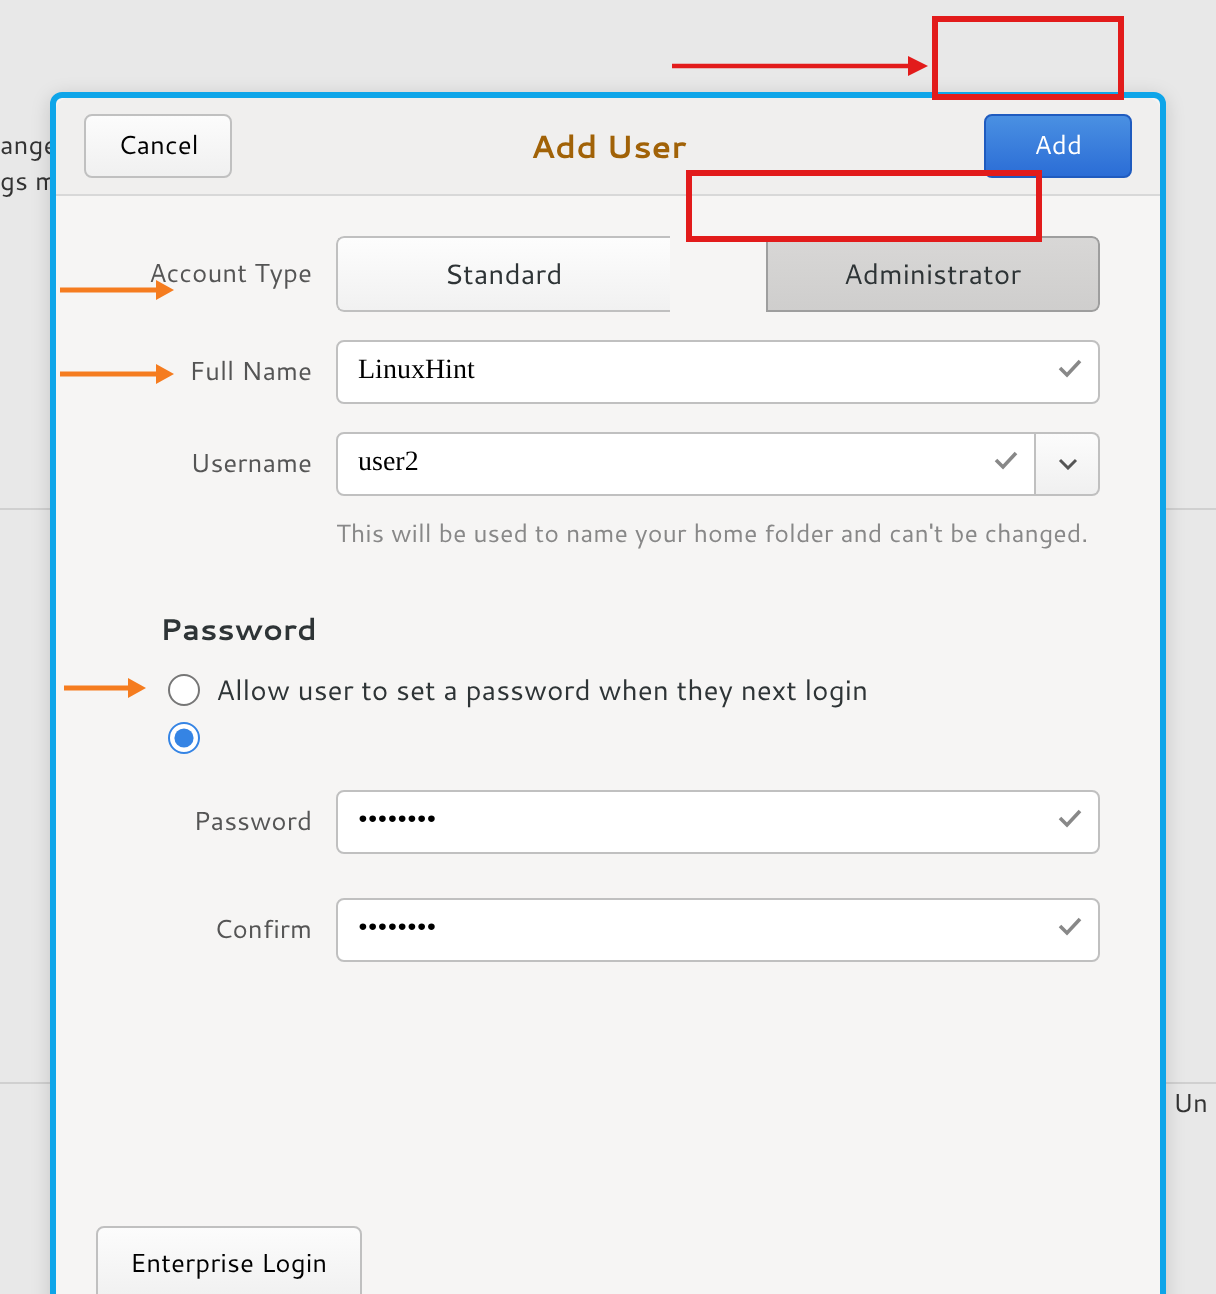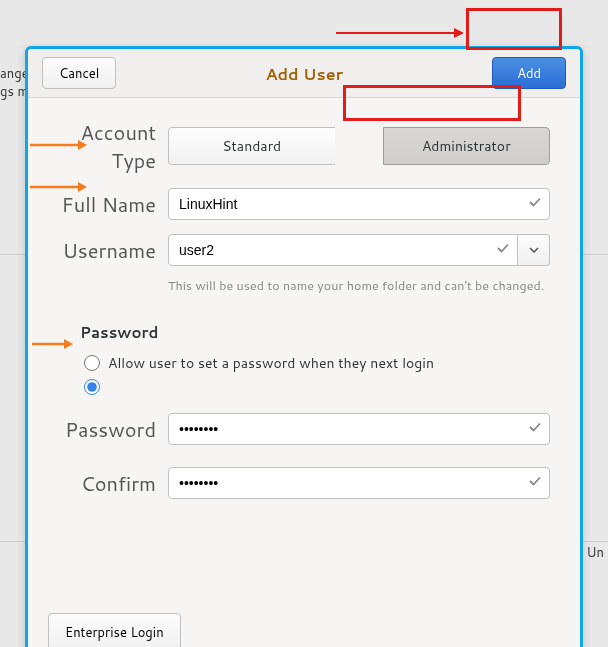--- a/index.html
+++ b/index.html
@@ -99,21 +99,21 @@
     .row {
       display: flex;
       align-items: center;
       margin-bottom: 14px;
     }
     .label-col {
       width: 120px;
       text-align: right;
       padding-right: 12px;
       color: #555;
-      font-size: 20px;
+      font-size: 13px;
     }
     .field-col {
       flex: 1;
       display: flex;
     }
     .seg-group {
       display: flex;
       flex: 1;
       border-radius: 4px;
       overflow: hidden;
@@ -134,21 +134,21 @@
       background: linear-gradient(#d8d7d6,#cfcecd);
       border-color: #9e9e9e;
     }
     .text-input {
       flex: 1;
       border: 1px solid #c0c0c0;
       border-radius: 4px;
       padding: 7px 30px 7px 10px;
       font-size: 14px;
       background: #fff;
-      font-family: Liberation Sans, sans-serif;
+      font-family: Liberation Serif, serif;
       position: relative;
     }
     .input-wrap {
       position: relative;
       flex: 1;
       display: flex;
     }
     .check-icon {
       position: absolute;
       right: 8px;

